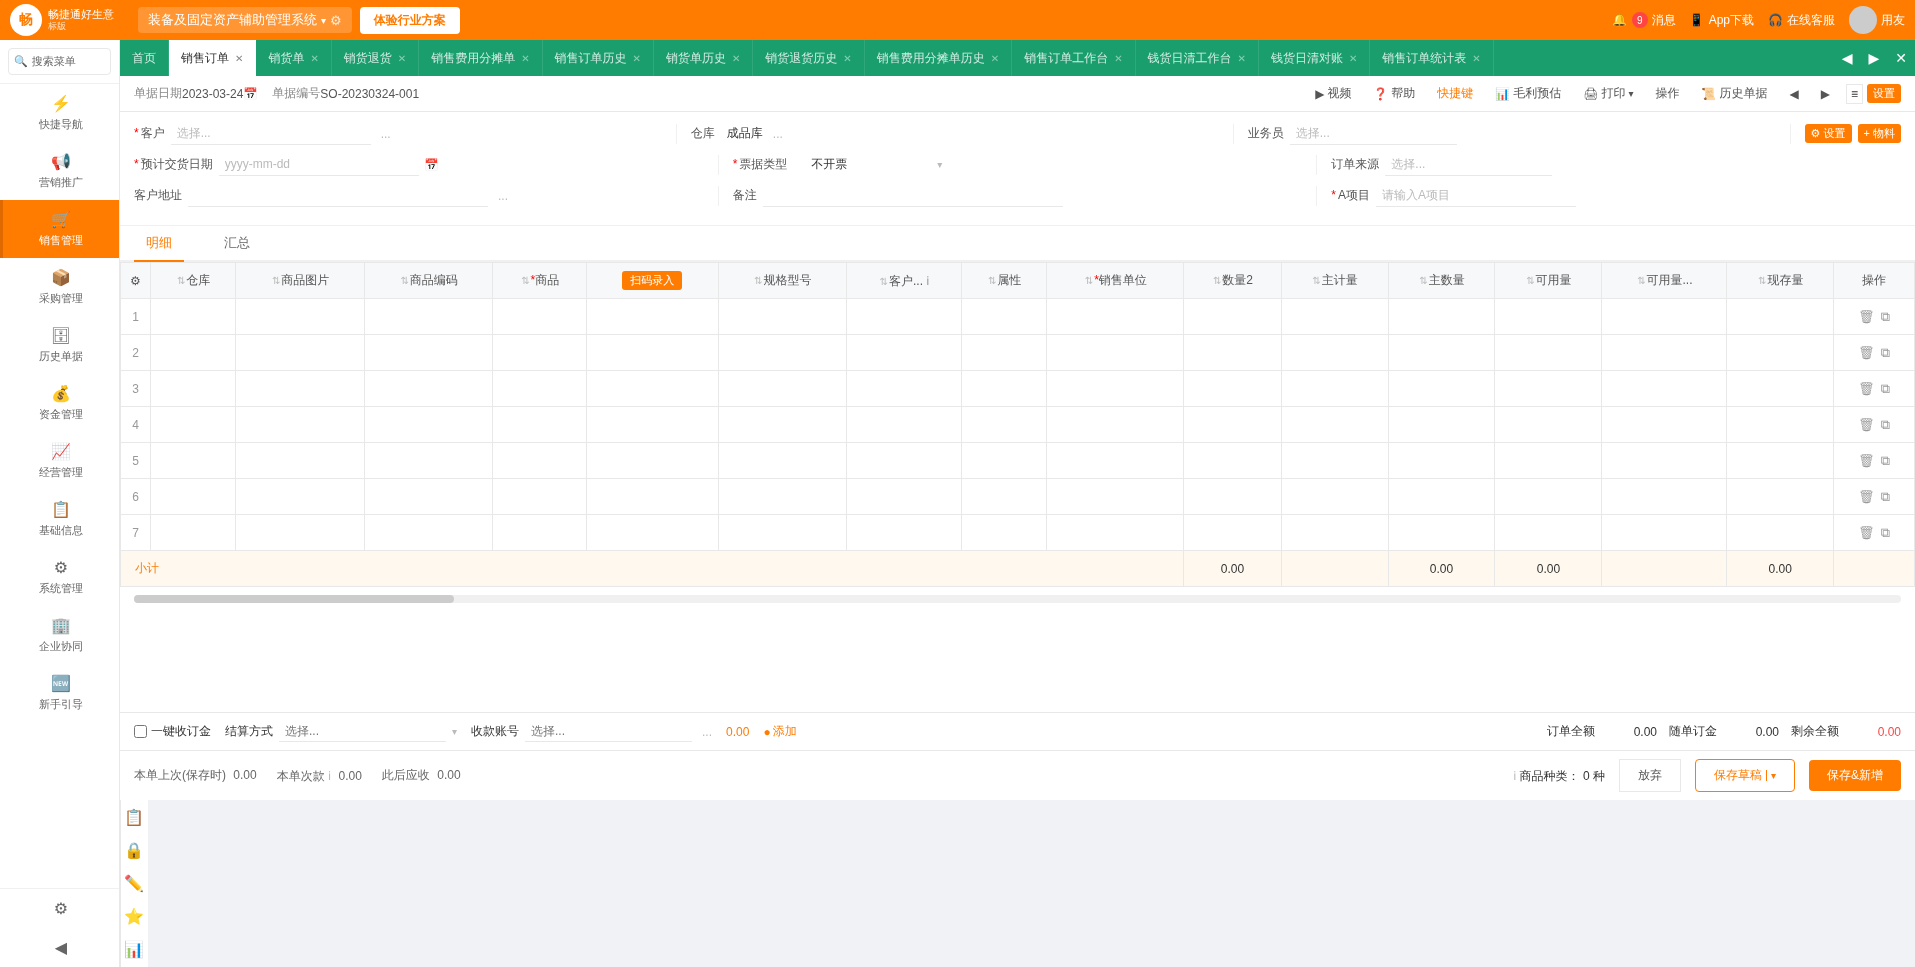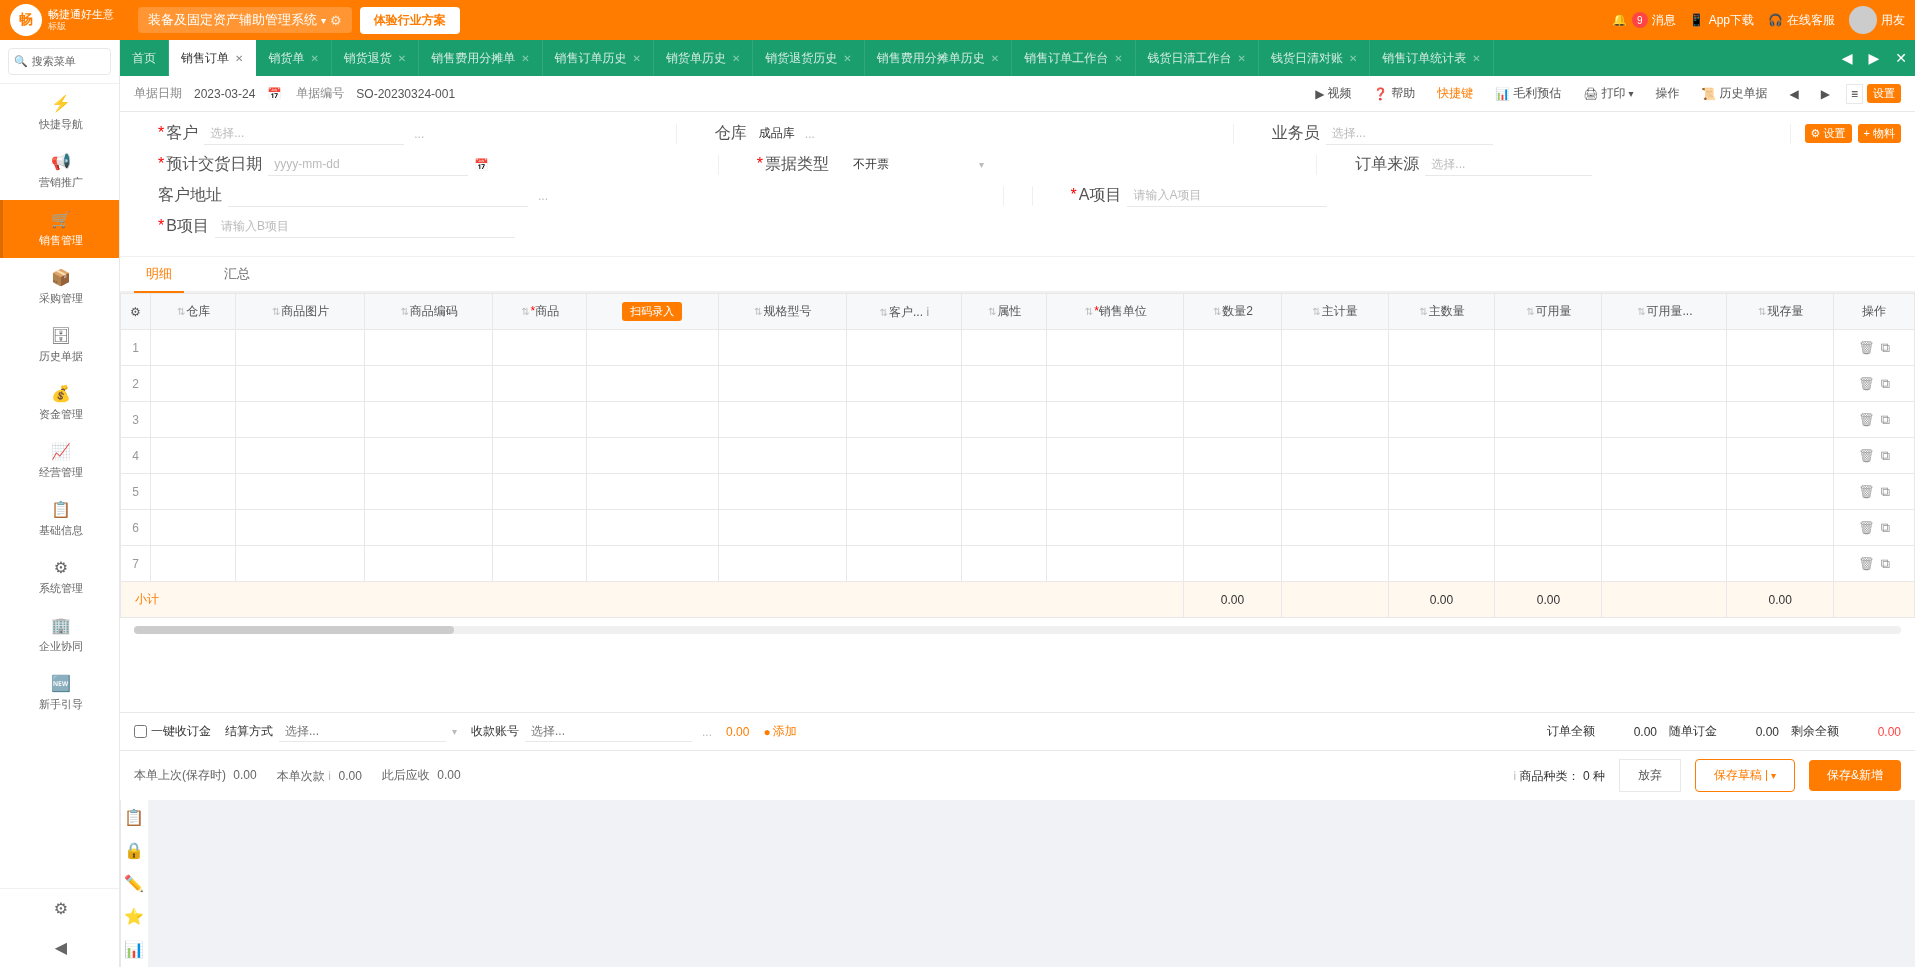--- a/index.html
+++ b/index.html
@@ -40,32 +40,32 @@
     .tab-item .close-x { font-size: 10px; opacity: 0.6; margin-left: 2px; }
     .tab-nav-btn { padding: 0 8px; color: white; cursor: pointer; font-size: 14px; display: flex; align-items: center; }
     .tab-bar-end { margin-left: auto; display: flex; align-items: center; }
 
     
     .page-content { flex: 1; background: white; overflow: auto; padding: 0; display: flex; flex-direction: column; }
 
     
     .toolbar { display: flex; align-items: center; justify-content: space-between; padding: 6px 14px; border-bottom: 1px solid #e8e8e8; background: white; }
     .toolbar-left { display: flex; align-items: center; gap: 14px; }
-    .toolbar-item { display: flex; align-items: center; gap: 12px; font-size: 12px; color: #555; cursor: pointer; }
+    .toolbar-item { display: flex; align-items: center; gap: 0; font-size: 12px; color: #555; cursor: pointer; }
     .toolbar-item .label { color: #888; }
     .toolbar-item .value { font-weight: 500; }
     .toolbar-right { display: flex; align-items: center; gap: 10px; font-size: 12px; }
     .toolbar-btn { display: flex; align-items: center; gap: 3px; cursor: pointer; color: #555; padding: 3px 6px; border-radius: 3px; }
     .toolbar-btn.orange { color: #ff7c00; }
 
     
     .form-area { padding: 10px 14px; background: white; border-bottom: 1px solid #f0f0f0; }
     .form-row { display: flex; align-items: center; gap: 0; margin-bottom: 8px; }
     .form-field { display: flex; align-items: center; gap: 6px; flex: 1; }
-    .form-label { color: #555; white-space: nowrap; font-size: 16px; min-width: fit-content; margin-left: 24px; }
+    .form-label { color: #555; white-space: nowrap; font-size: 12px; min-width: fit-content; }
     .form-label.required::before { content: '*'; color: red; margin-right: 2px; }
     .form-input { border: none; border-bottom: 1px solid #e8e8e8; padding: 4px 6px; font-size: 12px; color: #333; min-width: 120px; outline: none; background: transparent; }
     .form-input::placeholder { color: #bbb; }
     .form-dots { color: #bbb; cursor: pointer; margin-left: 4px; }
     .field-divider { width: 1px; background: #f0f0f0; height: 20px; margin: 0 14px; }
 
     
     .detail-tabs { display: flex; align-items: center; border-bottom: 2px solid #f0f0f0; padding: 0 14px; gap: 28px; }
     .detail-tab { padding: 8px 12px; cursor: pointer; font-size: 13px; color: #666; border-bottom: 2px solid transparent; margin-bottom: -2px; }
     .detail-tab.active { color: #ff7c00; border-bottom-color: #ff7c00; font-weight: 500; }
@@ -375,33 +375,31 @@
           </div>
         </div>
 
         <div class="form-row">
           <div class="form-field">
             <span class="form-label">客户地址</span>
             <input class="form-input" placeholder="" style="min-width: 300px;">
             <span class="form-dots">...</span>
           </div>
           <div class="field-divider"></div>
+          <div class="form-field">
+            <span class="form-label">备注</span>
+            <input class="form-input" placeholder="" style="min-width: 300px;">
+          </div>
           <div class="field-divider"></div>
           <div class="form-field">
             <span class="form-label required">A项目</span>
             <input class="form-input" placeholder="请输入A项目" style="min-width: 200px;">
           </div>
         </div>
 
-        <div class="form-row">
-          <div class="form-field">
-            <span class="form-label required">B项目</span>
-            <input class="form-input" placeholder="请输入B项目" style="min-width: 300px;">
-          </div>
-        </div>
       </div>
 
       <div class="detail-tabs">
         <div class="detail-tab active">
           <span>明细</span>
         </div>
         <div class="detail-tab">
           <span>汇总</span>
         </div>
       </div>

